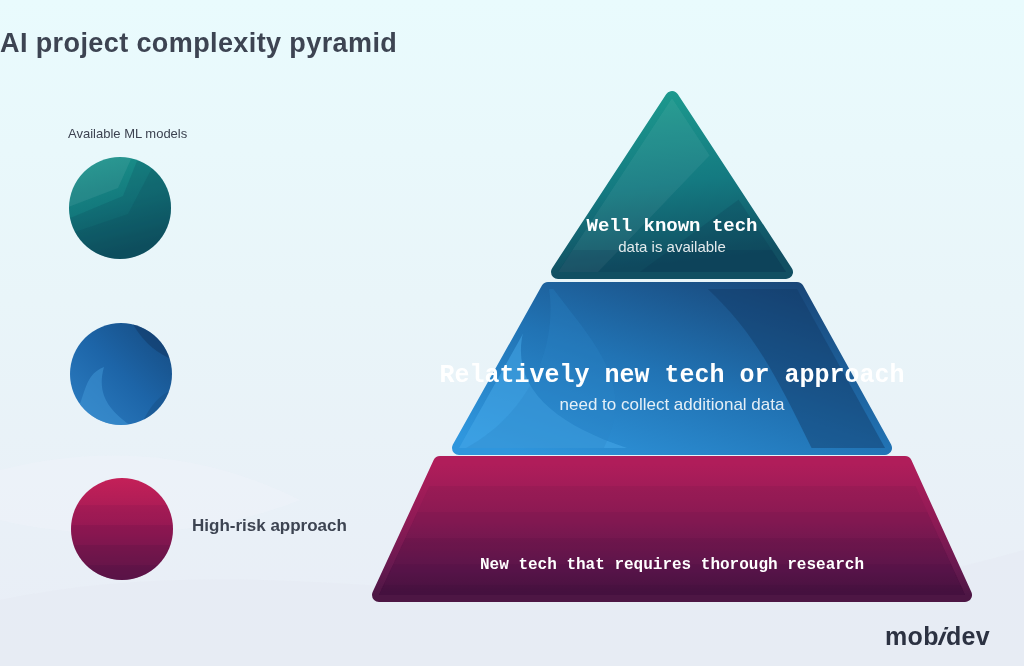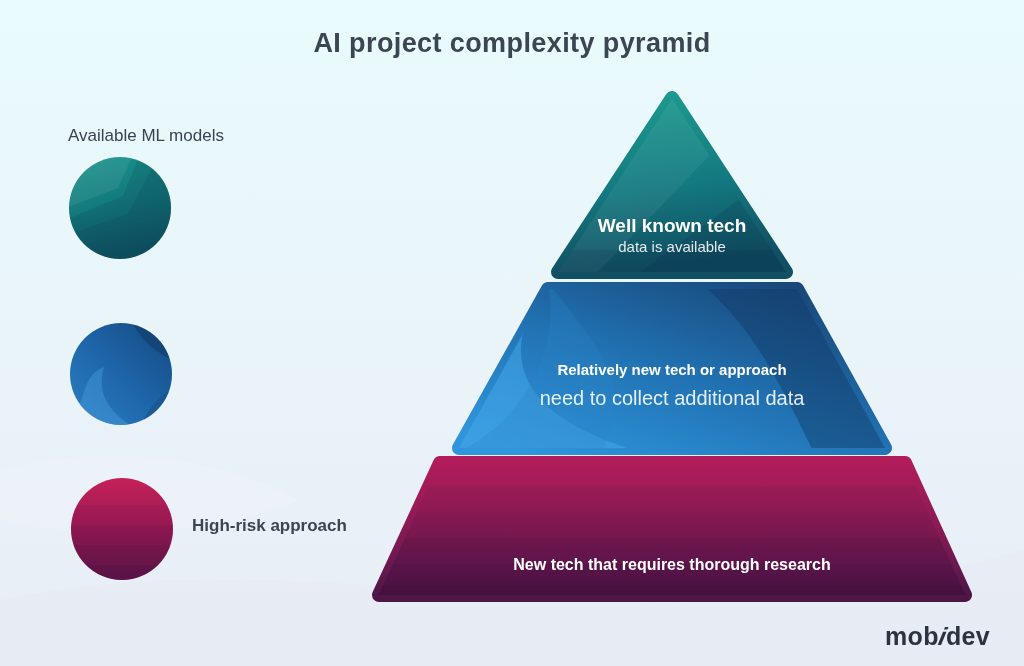--- a/index.html
+++ b/index.html
@@ -2,40 +2,40 @@
 <html><head>
 <meta charset="utf-8">
 <style>
   html,body{margin:0;padding:0;}
   body{width:1024px;height:666px;overflow:hidden;
        font-family:"Liberation Sans",sans-serif;}
   .stage{position:relative;width:1024px;height:666px;
          background:linear-gradient(180deg,#e9fbfd 0%,#e9f5f9 45%,#e9edf6 100%);
          overflow:hidden;}
   .bg-decor{position:absolute;left:0;top:0;width:1024px;height:666px;pointer-events:none;}
-  .title{position:absolute;left:0;top:28px;width:1024px;text-align:center;
+  .title{position:absolute;left:0;top:28px;width:1024px;
          font-size:27px;font-weight:700;color:#3d4452;letter-spacing:.4px;}
-  .legend-heading{position:absolute;left:68px;top:126px;font-size:17px;color:#3c4250;}
+  .legend-heading{position:absolute;left:68px;top:126px;font-size:13px;color:#3c4250;}
   .legend-circle{position:absolute;width:104px;height:104px;}
   .lc1{left:68px;top:156px;}
   .lc2{left:69px;top:322px;}
   .lc3{left:70px;top:477px;}
   .legend-label{position:absolute;left:192px;font-size:17px;font-weight:700;
                 color:#3d4452;line-height:1.22;max-width:312px;}
   .ll1{top:199px;}
   .ll2{top:355px;}
   .ll3{top:516px;}
   .pyramid-svg{position:absolute;left:0;top:0;width:1024px;height:666px;}
   .tier-text{position:absolute;left:422px;width:500px;text-align:center;color:#fff;}
-  .tier-title{font-weight:700;}
+  .tier-title{font-weight:700;font-family:Liberation Mono, monospace;}
   .tier-sub{color:rgba(255,255,255,.88);font-weight:400;}
   .tt1{top:215px;font-size:19px;}
   .ts1{top:238px;font-size:15px;}
-  .tt2{top:361px;font-size:15px;}
-  .ts2{top:387px;font-size:20px;}
+  .tt2{top:361px;font-size:25px;}
+  .ts2{top:395px;font-size:17px;}
   .tt3{top:556px;font-size:16px;}
   .logo{position:absolute;right:34px;top:622px;font-size:25px;font-weight:700;
         color:#2c3242;letter-spacing:.3px;}
   .logo .slant{font-style:italic;transform:skewX(-12deg);display:inline-block;}
 </style>
 </head>
 <body>
 
 <div class="stage">
 

